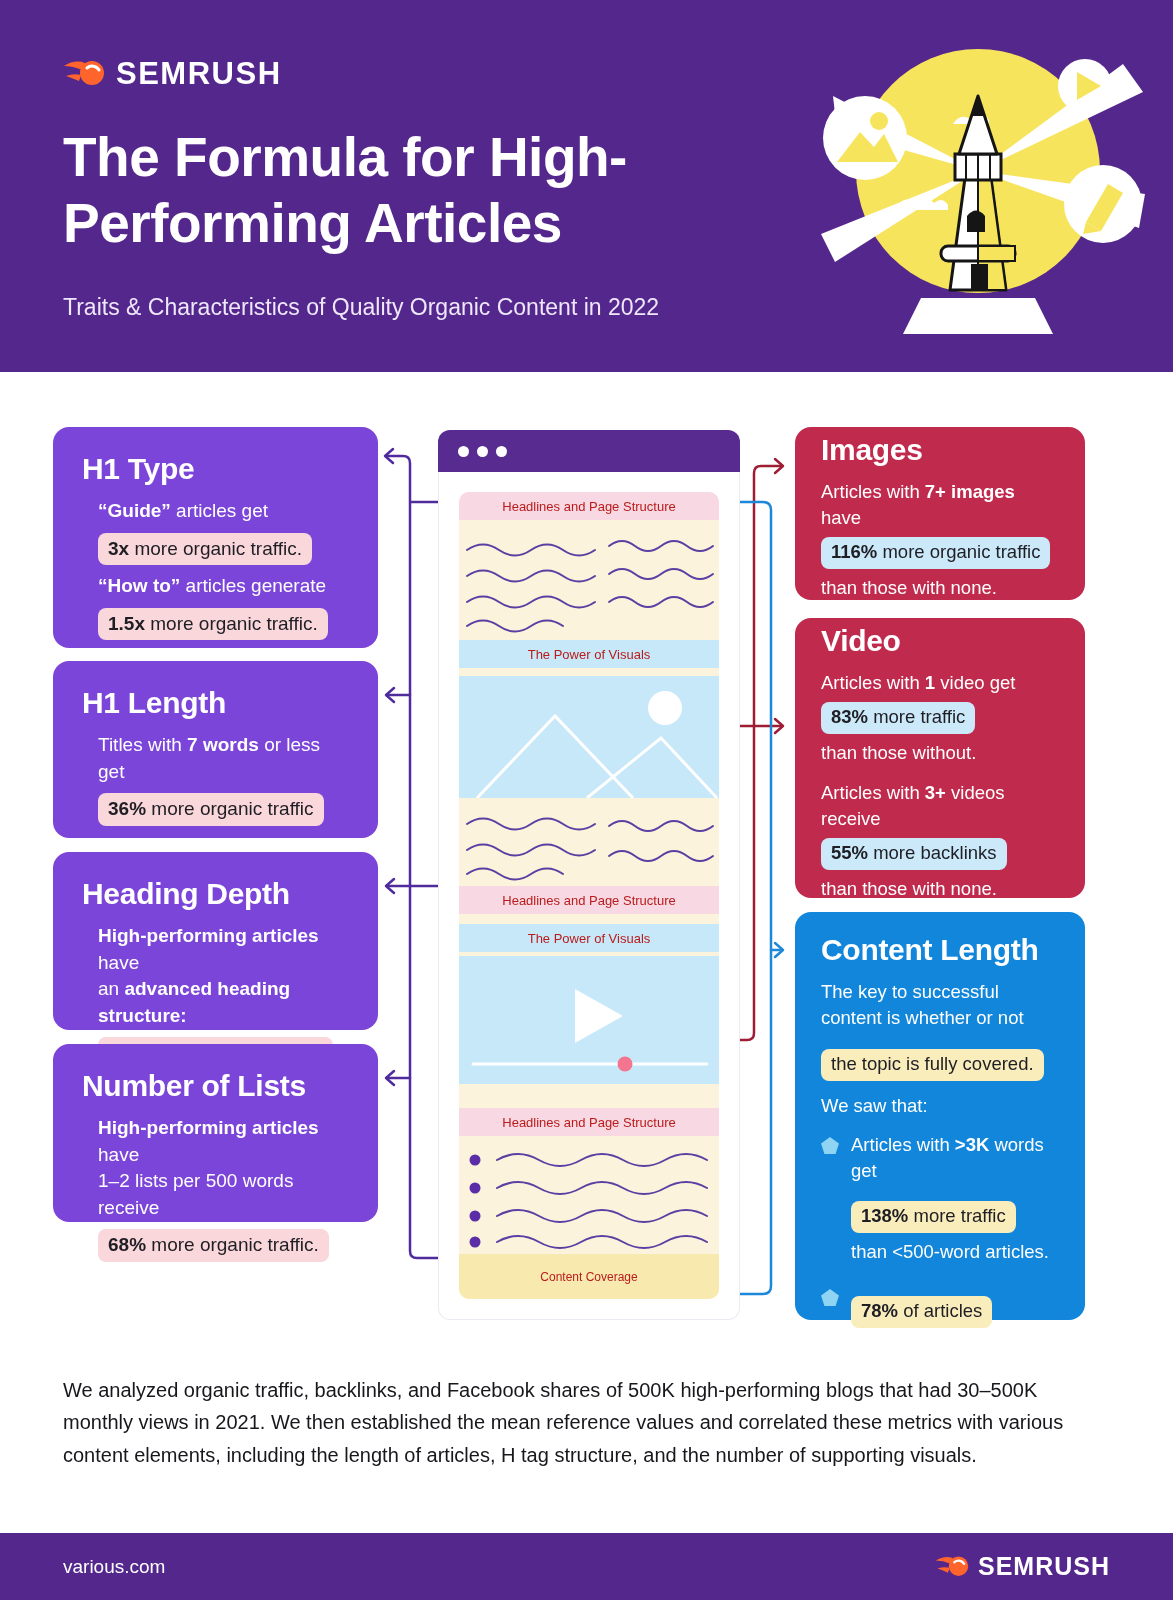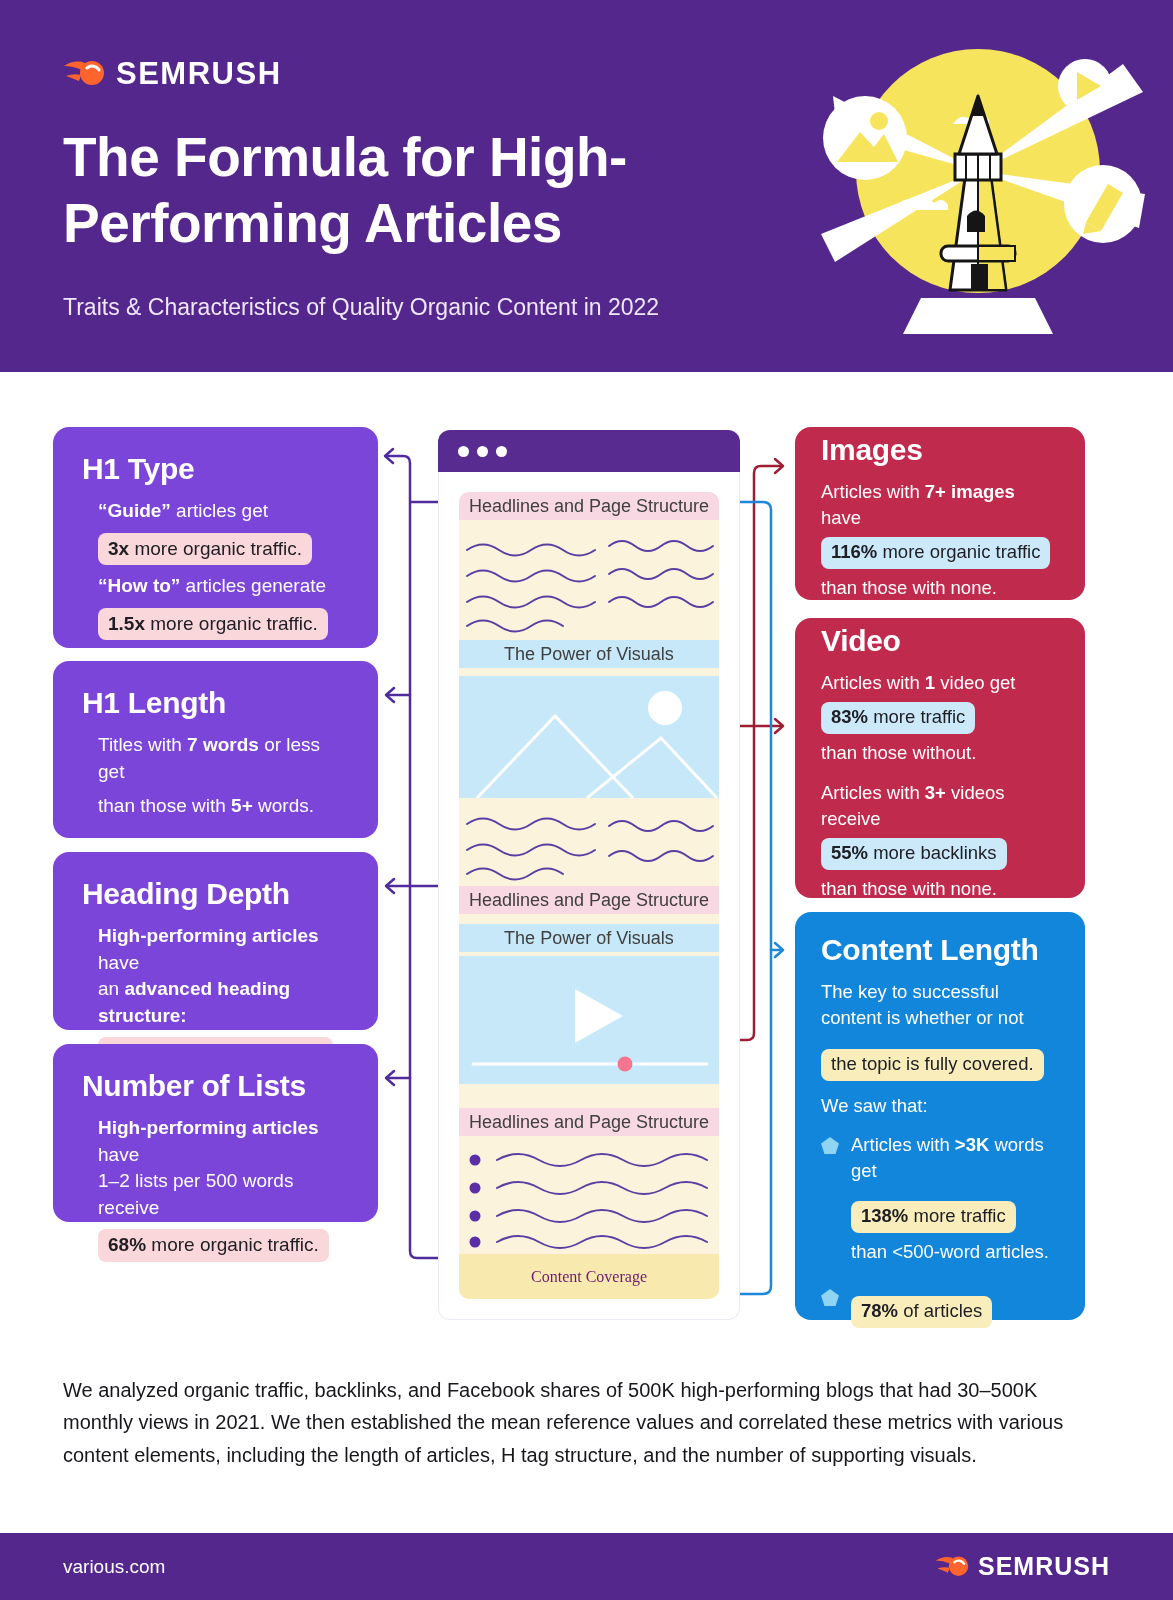--- a/index.html
+++ b/index.html
@@ -30,27 +30,27 @@
 
   .bullet { display:flex; gap:12px; margin-top:13px; }
   .bullet .bicon { flex:0 0 auto; margin-top:5px; }
 
   
   .mockup { position:absolute; left:438px; top:430px; width:302px; height:890px; }
   .mockup-bar { height:42px; background:#572B90; border-radius:12px 12px 0 0; display:flex; align-items:center; gap:8px; padding-left:20px; }
   .dot { width:11px; height:11px; border-radius:50%; background:#fff; }
   .mockup-body { height:848px; background:#fff; border:1px solid #ECEAF2; border-top:none; border-radius:0 0 12px 12px; padding:20px; }
   .mockup-inner { height:100%; background:#FCF3DC; border-radius:10px; overflow:hidden; display:flex; flex-direction:column; }
-  .m-banner { flex:0 0 28px; display:flex; align-items:center; justify-content:center; font-size:18px; color:#404040; }
+  .m-banner { flex:0 0 28px; display:flex; align-items:center; justify-content:center; font-size:13px; color:#b91c1c; }
   .m-banner.pink { background:#F8D8E2; }
   .m-banner.blue { background:#C7E8F8; }
   .m-block { flex:0 0 auto; }
   .m-media { background:#C7E8F8; }
   .m-spacer { flex:0 0 auto; }
-  .m-coverage { flex:0 0 46px; margin-top:auto; background:#F8E9AF; display:flex; align-items:center; justify-content:center; font-size:16px; color:#701a75;font-family:Liberation Serif, serif; }
+  .m-coverage { flex:0 0 46px; margin-top:auto; background:#F8E9AF; display:flex; align-items:center; justify-content:center; font-size:12px; color:#b91c1c; }
 
   
   .overlay { position:absolute; inset:0; pointer-events:none; }
 
   
   .para { position:absolute; left:63px; top:1374px; width:1048px; font-size:20px; line-height:1.62; color:#17171C; }
   .footer { position:absolute; left:0; right:0; bottom:0; height:67px; background:#54278C; display:flex; align-items:center; justify-content:space-between; padding:0 63px; }
   .footer .site { color:#fff; font-size:19px; }
   .footer .fbrand { display:flex; align-items:center; gap:9px; }
   .footer .brand-text { font-size:25px; letter-spacing:1px; }
@@ -146,20 +146,21 @@
     <h2>H1 Type</h2>
     <div class="line"><b>“Guide”</b><span> articles get</span></div>
     <div class="line"><span class="pill pink"><b>3x</b><span> more organic traffic.</span></span></div>
     <div class="line"><b>“How to”</b><span> articles generate</span></div>
     <div class="line"><span class="pill pink"><b>1.5x</b><span> more organic traffic.</span></span></div>
   </div>
 
   <div class="card purple" style="top:661px;height:177px">
     <h2>H1 Length</h2>
     <div class="line"><span>Titles with </span><b>7 words</b><span> or less get</span></div>
+    <div class="line"><span class="pill pink"><b>36%</b><span> more organic traffic</span></span></div>
     <div class="line"><span>than those with </span><b>5+</b><span> words.</span></div>
   </div>
 
   <div class="card purple" style="top:852px;height:178px">
     <h2>Heading Depth</h2>
     <div class="line" style="margin-bottom:0"><b>High-performing articles</b><span> have</span></div>
     <div class="line" style="margin-top:0"><span>an </span><b>advanced heading structure:</b></div>
     <div class="line"><span class="pill pink"><b>47%</b><span> include an H2 + H3 + H4.</span></span></div>
   </div>
 

